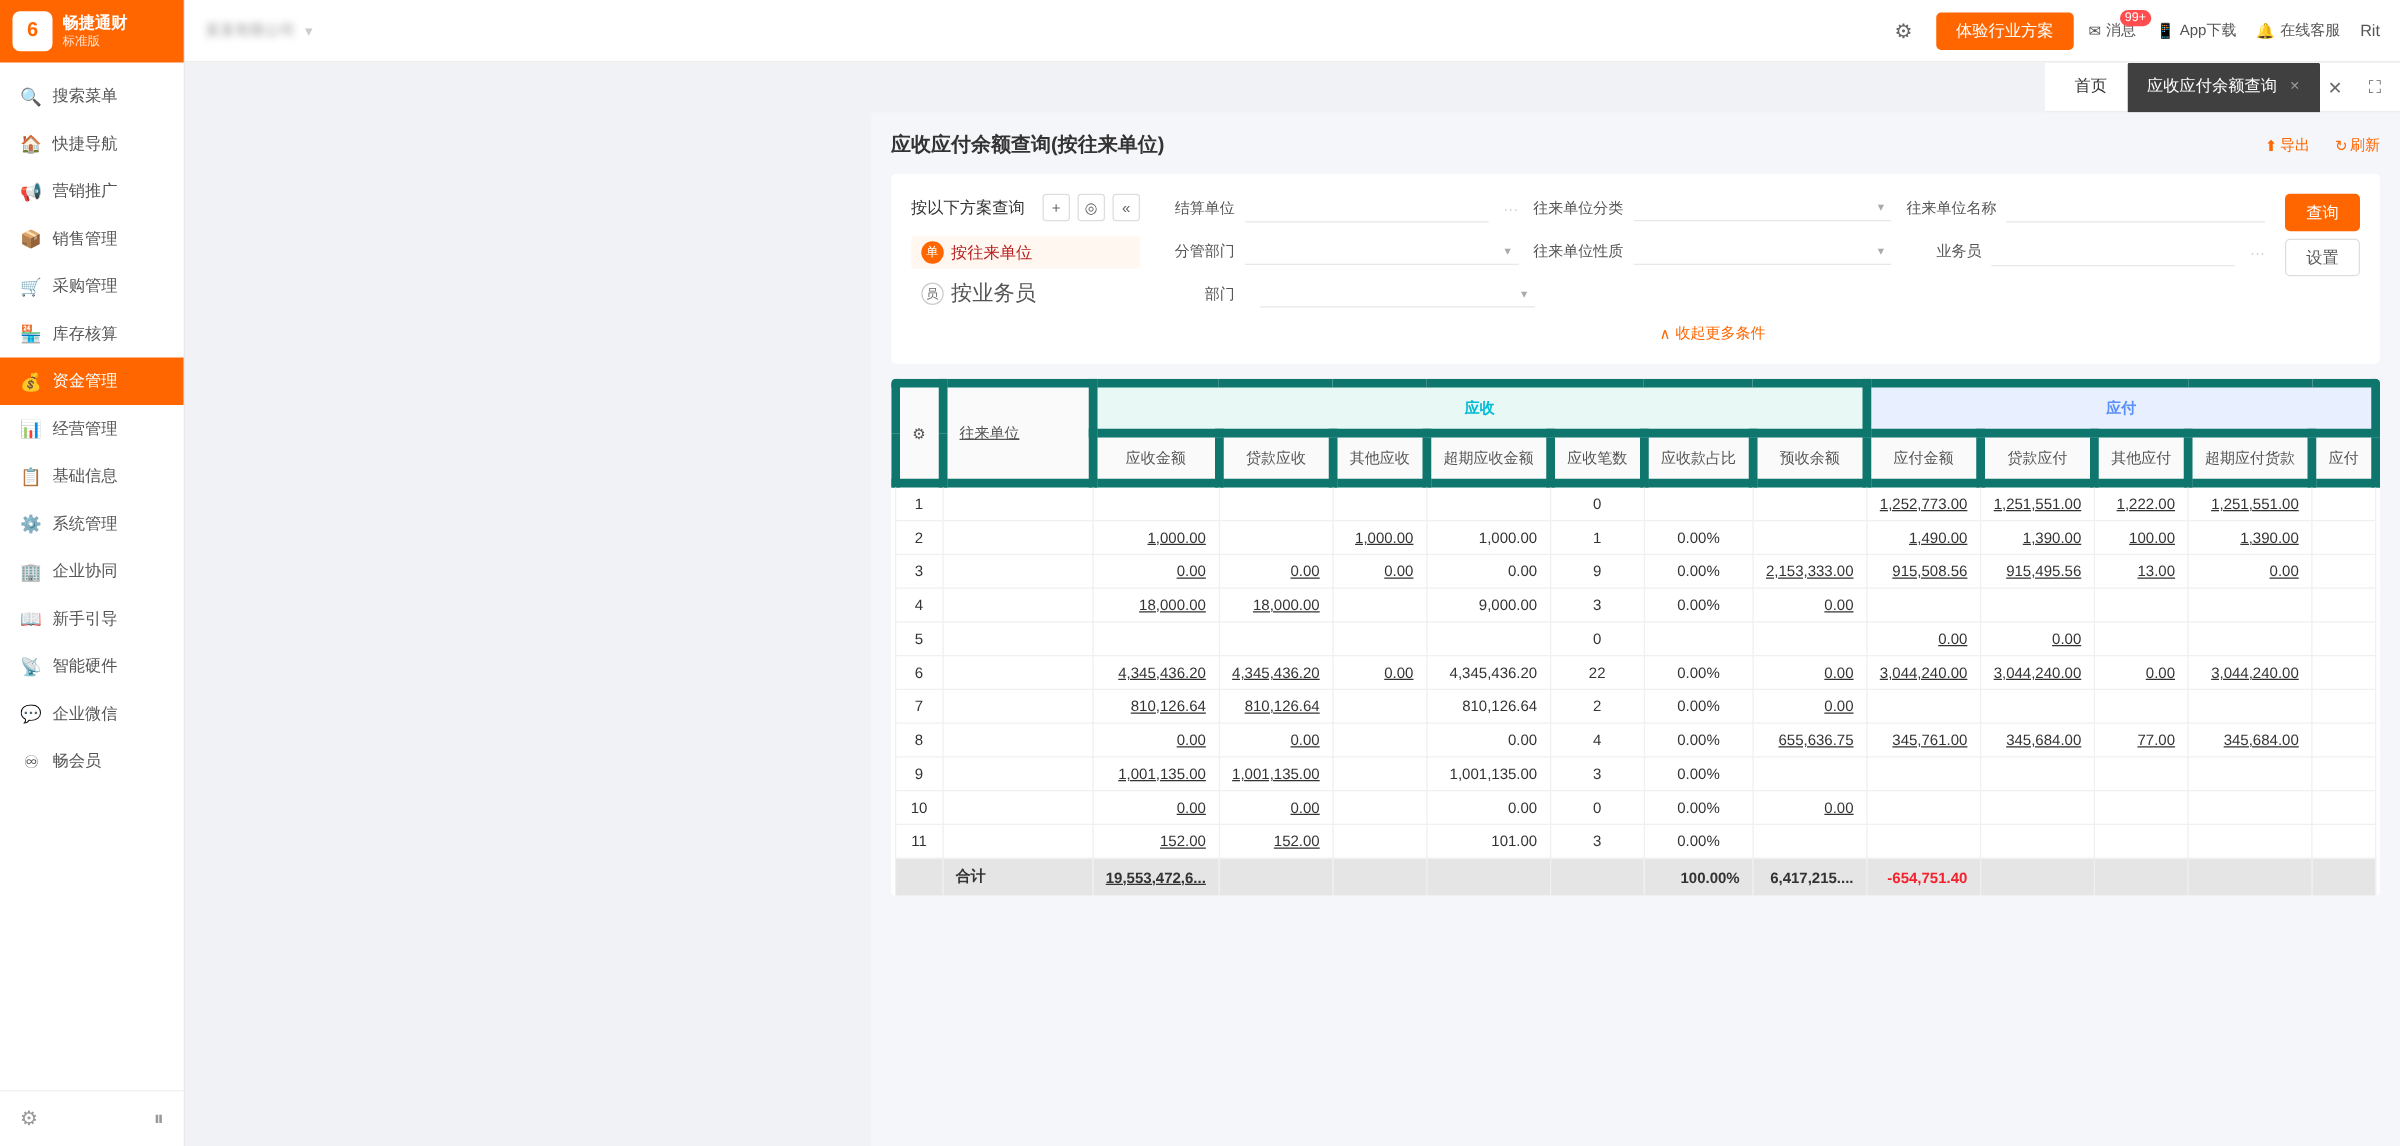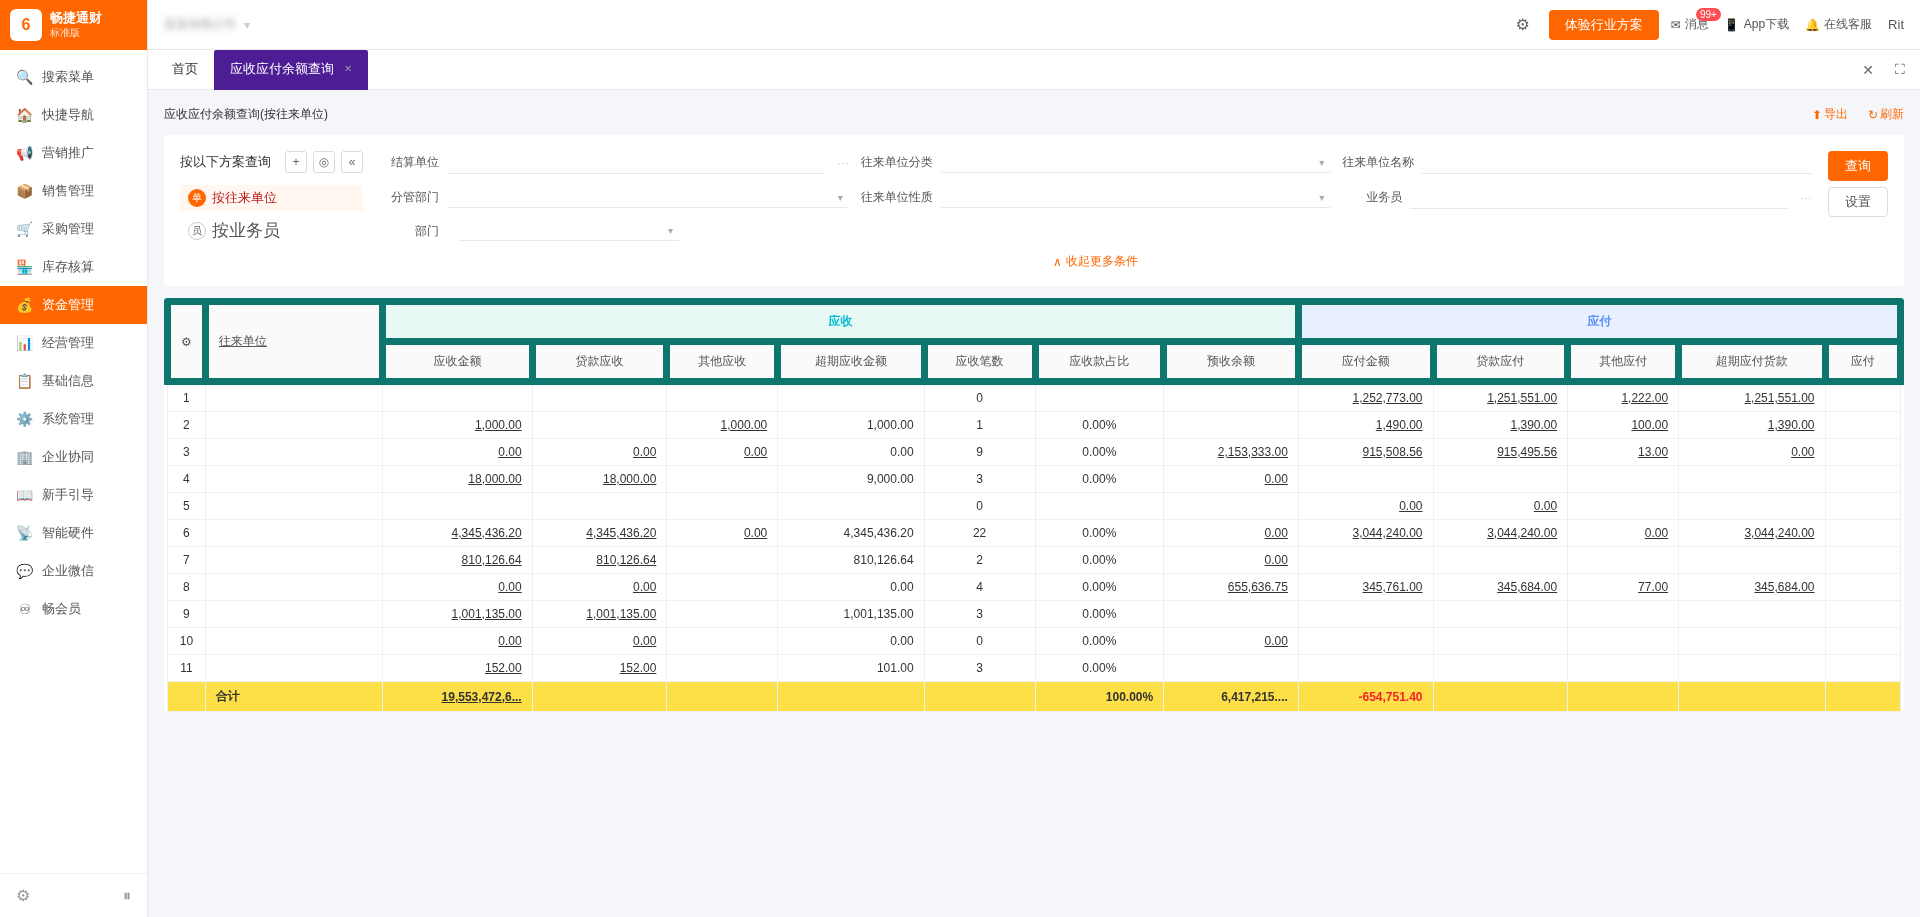--- a/index.html
+++ b/index.html
@@ -35,21 +35,21 @@
     .header-company { color: #999; font-size: 12px; }
     .header-chevron { color: #ccc; }
     .header-gear { width: 28px; height: 28px; display: flex; align-items: center; justify-content: center; cursor: pointer; color: #666; font-size: 16px; }
     .header-btn-orange { background: #ff6600; color: #fff; border: none; padding: 6px 16px; border-radius: 4px; cursor: pointer; font-size: 13px; }
     .header-right { display: flex; align-items: center; gap: 16px; }
     .header-msg { display: flex; align-items: center; gap: 4px; color: #555; cursor: pointer; position: relative; }
     .badge { background: #ff4d4f; color: #fff; font-size: 10px; padding: 1px 4px; border-radius: 8px; position: absolute; top: -8px; right: -12px; }
     .header-user { color: #555; font-size: 13px; }
 
     
-    .main-content { margin-left: 148px; margin-top: 50px; height: calc(100vh - 50px); display: flex; flex-direction: column; }
+    .main-content { margin-left: 148px; margin-top: 50px; height: calc(100vh - 50px); display: flex; flex-direction: column; align-items: flex-end; }
 
     
     .tab-bar {
       background: #fff; border-bottom: 1px solid #e8e8e8;
       display: flex; align-items: center; height: 40px; padding: 0 8px;
     }
     .tab-item {
       padding: 0 16px; height: 40px; display: flex; align-items: center; cursor: pointer;
       font-size: 13px; color: #555; border-bottom: 2px solid transparent; gap: 6px;
     }
@@ -57,21 +57,21 @@
     .tab-home { color: #333; font-size: 13px; }
     .tab-close { color: #999; font-size: 10px; cursor: pointer; margin-left: 4px; }
     .tab-actions { margin-left: auto; display: flex; gap: 8px; }
     .tab-action-btn { width: 24px; height: 24px; display: flex; align-items: center; justify-content: center; cursor: pointer; color: #666; font-size: 14px; }
 
     
     .page-container { flex: 1; overflow: auto; background: #f5f6fa; padding: 16px; }
 
     
     .page-title-bar { display: flex; align-items: center; justify-content: space-between; margin-bottom: 12px; }
-    .page-title { font-size: 12px; font-weight: normal; color: #333; }
+    .page-title { font-size: 16px; font-weight: bold; color: #333; }
     .page-actions { display: flex; gap: 8px; }
     .page-action-link { color: #ff6600; font-size: 12px; cursor: pointer; display: flex; align-items: center; gap: 2px; }
 
     
     .filter-panel { background: #fff; border-radius: 4px; padding: 16px; margin-bottom: 12px; }
     .filter-left { display: flex; align-items: flex-start; gap: 8px; }
     .filter-title { font-size: 13px; color: #333; white-space: nowrap; margin-right: 8px; }
     .filter-icon-btn { width: 22px; height: 22px; display: flex; align-items: center; justify-content: center; border: 1px solid #ddd; border-radius: 3px; cursor: pointer; color: #666; font-size: 12px; }
     .filter-option { display: flex; align-items: center; gap: 6px; padding: 4px 8px; border-radius: 3px; cursor: pointer; }
     .filter-option.active { background: #fff7f0; }
@@ -100,21 +100,21 @@
     .data-table th {
       background: #fafafa; border: 7px solid #0f766e; padding: 8px 10px;
       text-align: center; color: #555; font-weight: normal; white-space: nowrap;
     }
     .data-table td {
       border: 1px solid #f0f0f0; padding: 6px 10px;
       text-align: right; color: #333; white-space: nowrap;
     }
     .data-table td.center { text-align: center; }
     .data-table td.left { text-align: left; }
-    .data-table tr.footer-row td { background: #fde047; font-weight: bold; }
+    .data-table tr.footer-row td { background: #e5e5e5; font-weight: bold; }
     .cell-link { color: #1890ff; text-decoration: underline; cursor: pointer; }
     .col-group-header { background: #e8f8f5 !important; color: #00bcd4 !important; font-weight: bold !important; }
     .col-group-header2 { background: #e8f0ff !important; color: #5b8ff9 !important; font-weight: bold !important; }
     .row-num { color: #999; text-align: center; }
     .settings-icon { cursor: pointer; }
 
     
     .blurred { filter: blur(4px); user-select: none; }
 
     .negative { color: #f5222d !important; }
@@ -222,21 +222,21 @@
     <div class="header-user">Rit</div>
   </div>
 </div>
 
 <div class="main-content">
 
   <div class="tab-bar">
     <div class="tab-item tab-home">
       <span>首页</span>
     </div>
-    <div class="tab-item active" style="background:#4c1d95; color:#fff; border-radius: 2px 2px 0 0;">
+    <div class="tab-item active" style="background:#404040; color:#fff; border-radius: 2px 2px 0 0;">
       <span>应收应付余额查询</span>
       <span class="tab-close">✕</span>
     </div>
     <div class="tab-actions">
       <div class="tab-action-btn">✕</div>
       <div class="tab-action-btn">⛶</div>
     </div>
   </div>
 
   <div class="page-container">

